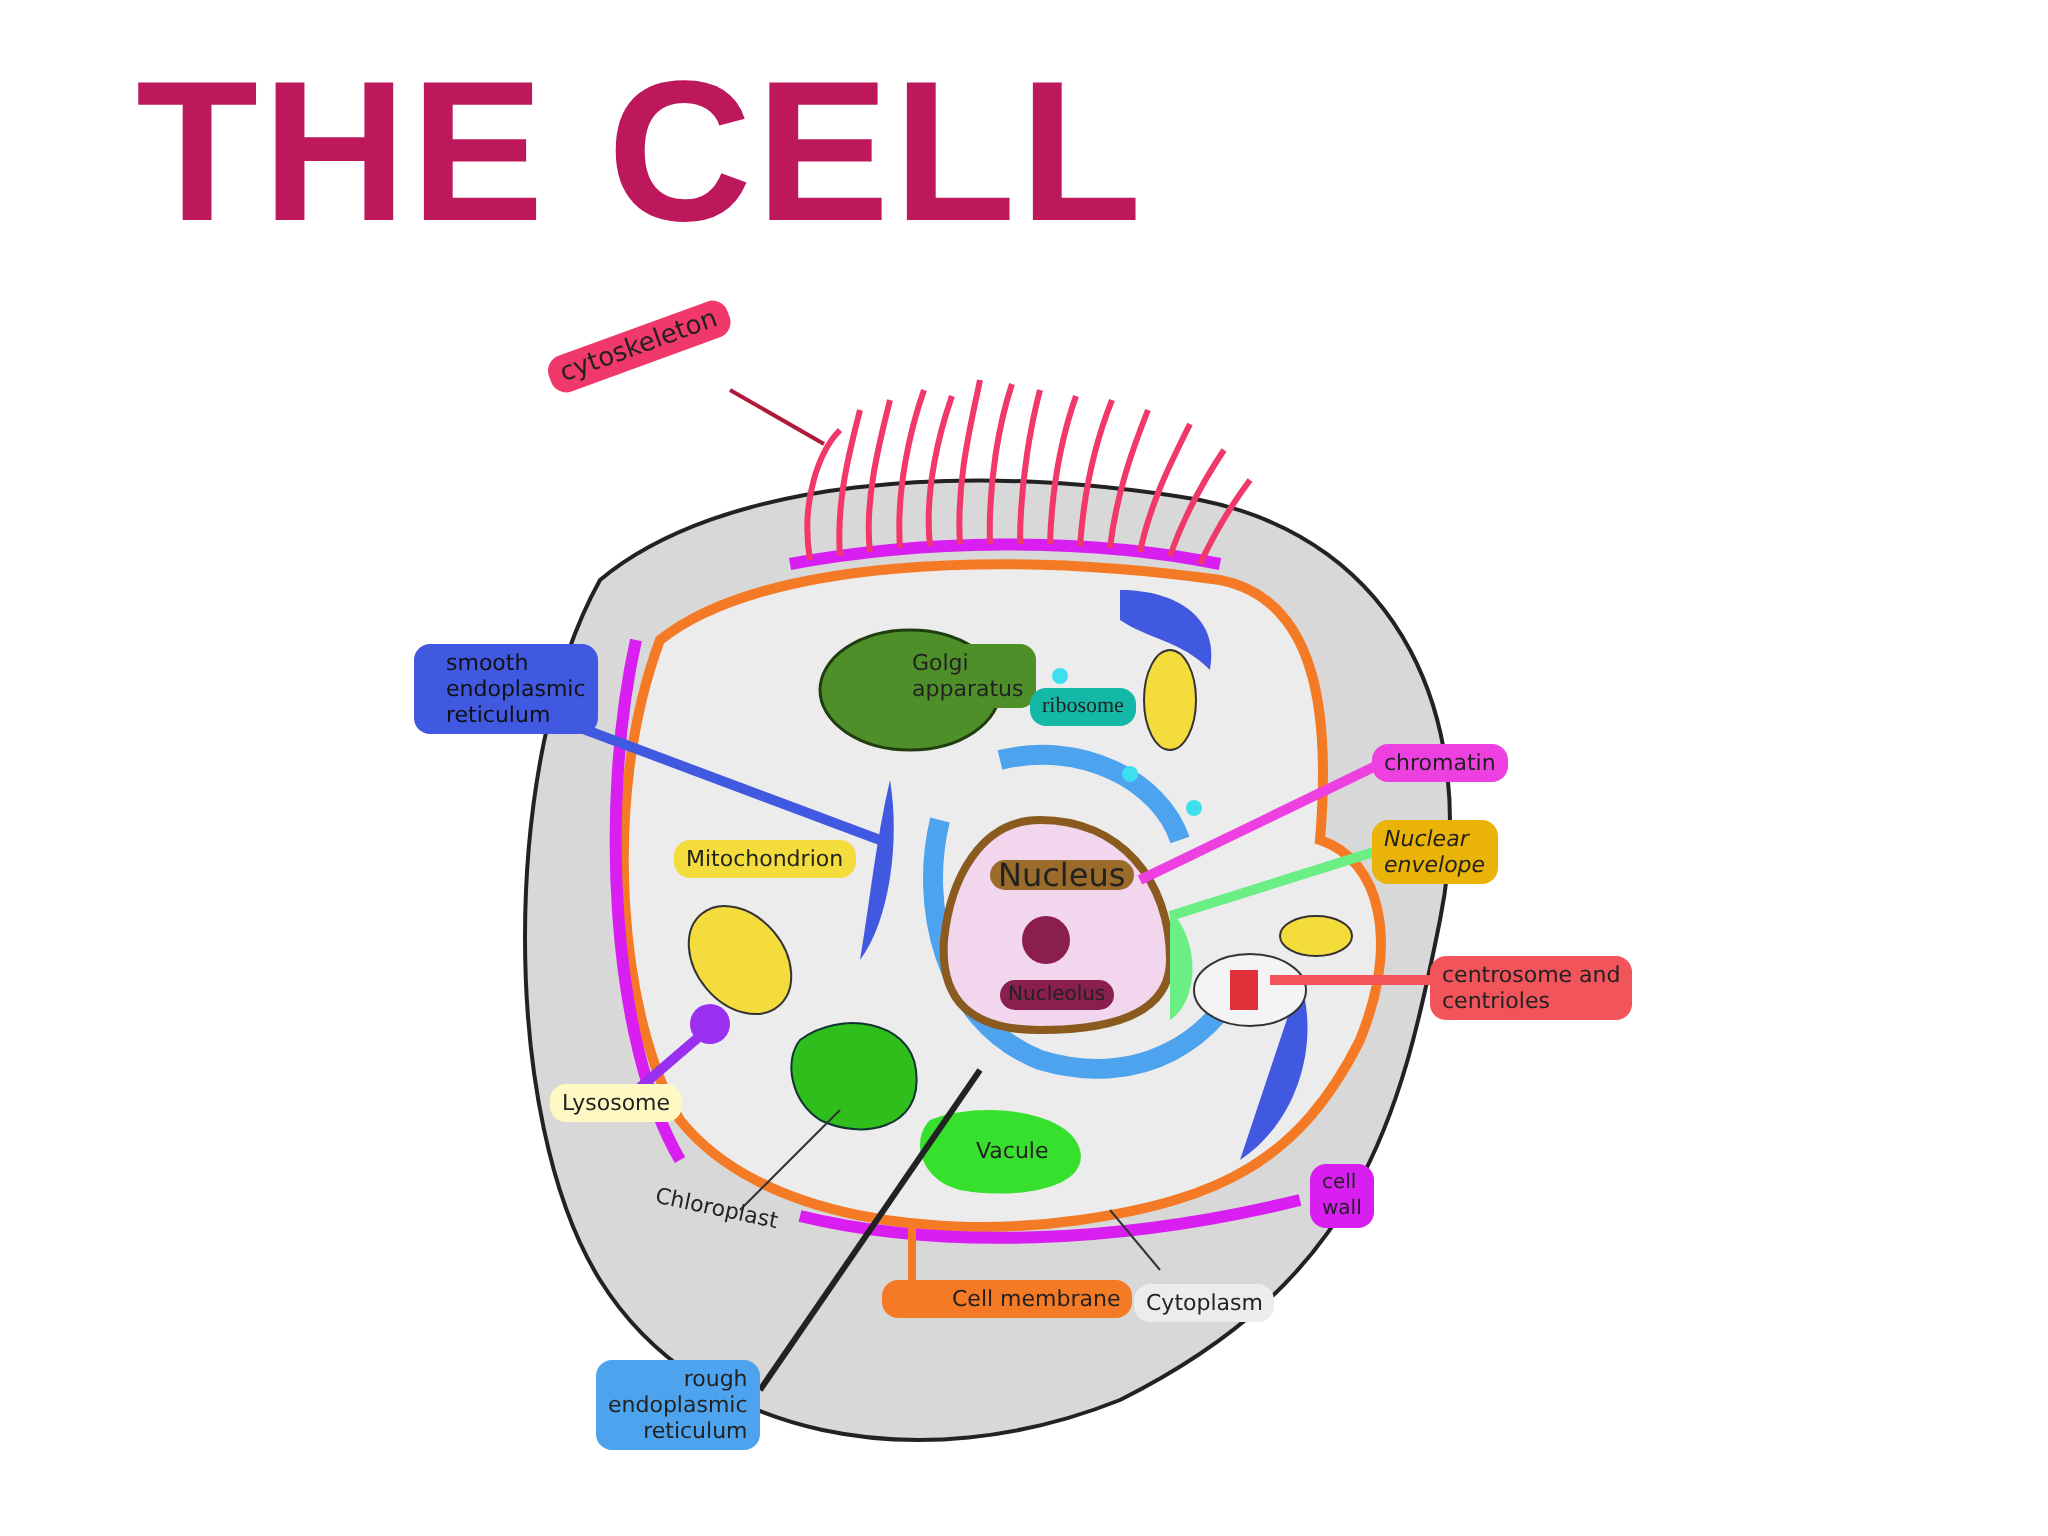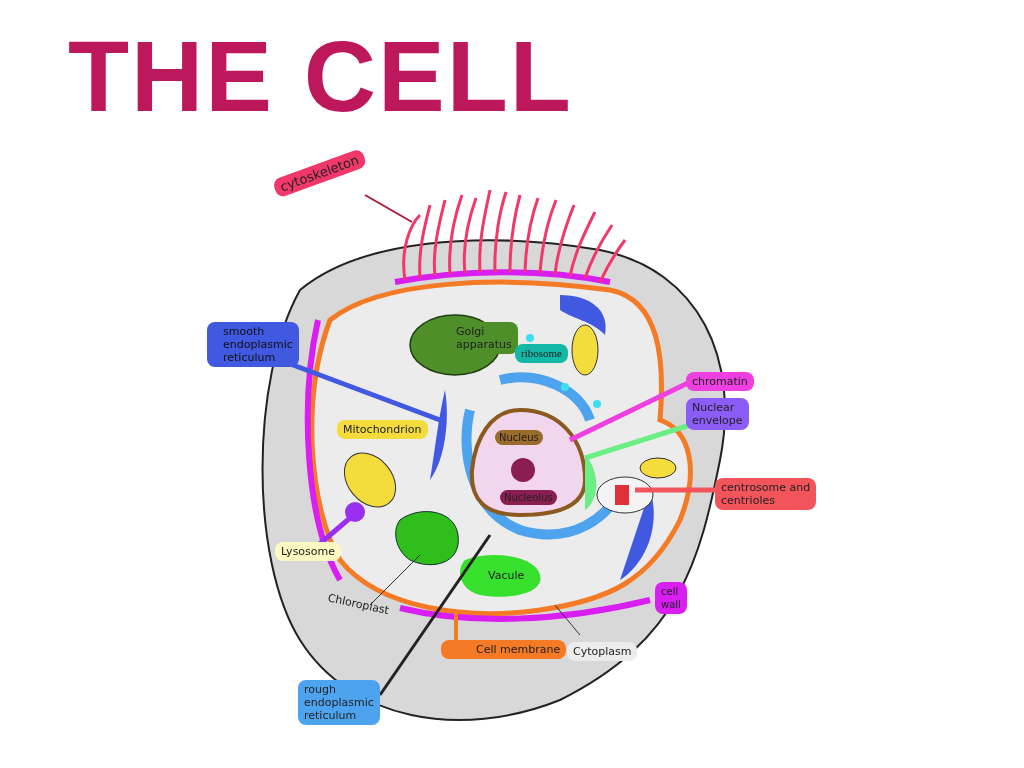--- a/index.html
+++ b/index.html
@@ -87,29 +87,29 @@
 </svg>
 
 <div class="lbl" style="left:275px;top:180px;background:#f0386b;transform:rotate(-20deg);font-size:13px;">cytoskeleton</div>
 <div class="lbl multi" style="left:207px;top:322px;background:#4158e0;color:#111;padding-left:16px;">smooth
 endoplasmic
 reticulum</div>
 <div class="lbl multi" style="left:450px;top:278px;background:#4e8f2a;margin-top:44px;">Golgi
 apparatus</div>
 <div class="lbl" style="left:515px;top:344px;background:#14b8a6;font-family:Liberation Serif, serif;">ribosome</div>
 <div class="lbl" style="left:686px;top:372px;background:#ee3fe0;">chromatin</div>
-<div class="lbl multi" style="left:686px;top:398px;background:#8b5cf6;">Nuclear
+<div class="lbl multi" style="left:686px;top:410px;background:#eab308;font-style:italic;">Nuclear
 envelope</div>
 <div class="lbl" style="left:337px;top:420px;background:#f3dc3c;">Mitochondrion</div>
-<div class="lbl" style="left:495px;top:430px;background:#9a6b2a;font-size:10px;padding:1px 4px;">Nucleus</div>
+<div class="lbl" style="left:495px;top:430px;background:#9a6b2a;font-size:16px;padding:1px 4px;">Nucleus</div>
 <div class="lbl" style="left:500px;top:490px;background:#8a1f4f;font-size:10px;padding:1px 4px;">Nucleolus</div>
 <div class="lbl multi" style="left:715px;top:478px;background:#f2545b;">centrosome and
 centrioles</div>
 <div class="lbl" style="left:275px;top:542px;background:#fef9c3;">Lysosome</div>
 <div class="lbl" style="left:322px;top:587px;background:transparent;transform:rotate(12deg);">Chloroplast</div>
 <div class="lbl" style="left:482px;top:566px;background:transparent;">Vacule</div>
 <div class="lbl multi" style="left:655px;top:582px;background:#d81ef0;font-size:10px;">cell
 wall</div>
 <div class="lbl" style="left:441px;top:640px;background:#f57a25;padding-left:35px;">Cell membrane</div>
 <div class="lbl" style="left:567px;top:642px;background:#ececec;">Cytoplasm</div>
-<div class="lbl multi" style="left:298px;top:680px;background:#4ea3ee;">rough
+<div class="lbl multi" style="left:298px;top:680px;background:#4ea3ee;text-align:right;">rough
 endoplasmic
 reticulum</div>
 
 </body></html>

